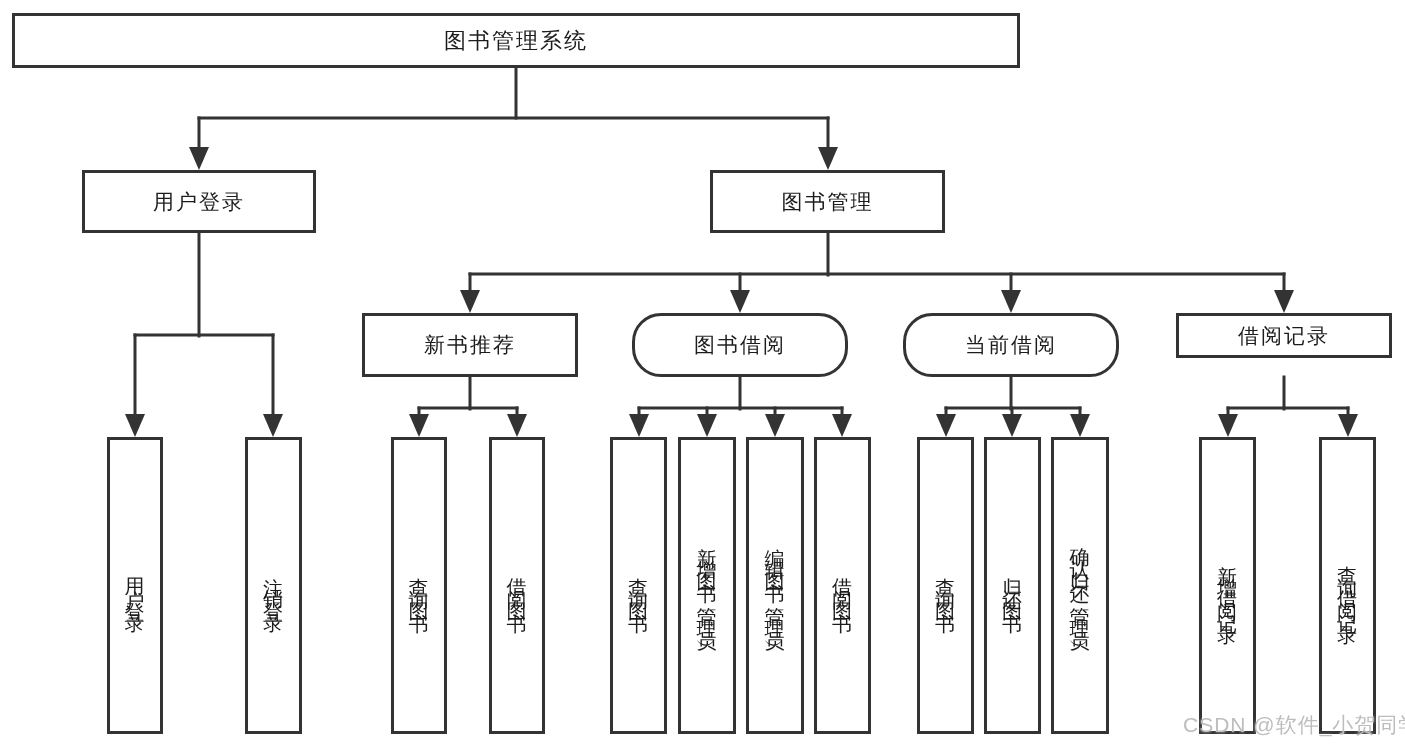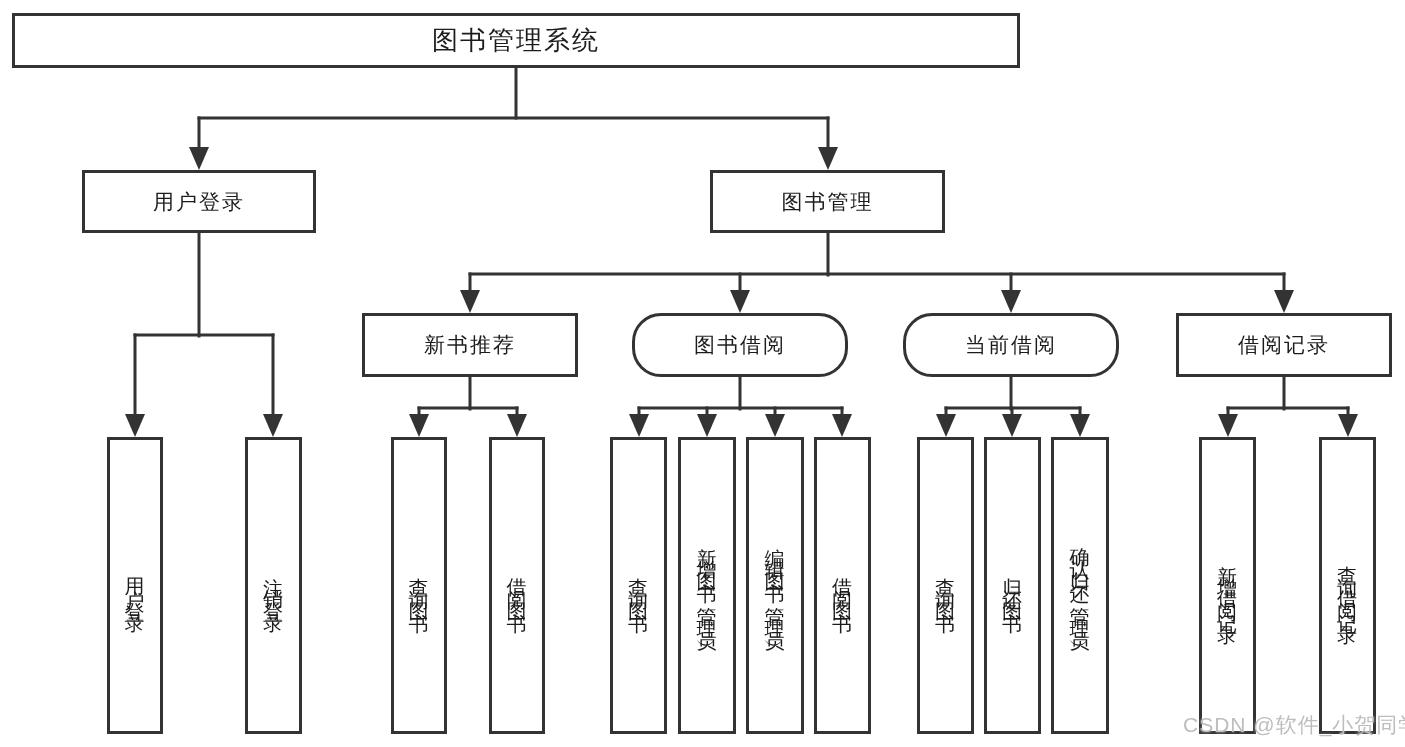--- a/index.html
+++ b/index.html
@@ -8,21 +8,21 @@
     font-family:"Liberation Sans","DejaVu Sans",sans-serif; color:#1c1c1c;
     overflow:hidden;
   }
   svg.edges { position:absolute; left:0; top:0; }
   .box {
     position:absolute; background:#ffffff; border:3px solid #333333;
     box-sizing:border-box; display:flex; align-items:center; justify-content:center;
     text-align:center;
   }
   .hbox { font-size:21px; letter-spacing:2px; }
-  .title-box { font-size:26px; }
+  .title-box { font-size:22px; }
   .vbox {
     writing-mode:vertical-rl; text-orientation:mixed;
     font-size:20px; letter-spacing:12px; line-height:1;
   }
   .watermark {
     position:absolute; left:1183px; top:711px; font-size:21px;
     color:#bdbdbd; letter-spacing:1px; z-index:10; white-space:nowrap;
     text-shadow:0 0 3px rgba(255,255,255,0.85);
   }
 </style>
@@ -120,21 +120,21 @@
 
   <div class="box hbox" style="left:710px; top:170px; width:235px; height:63px;">
     <span>图书管理</span>
   </div>
   <div class="box hbox" style="left:632px; top:313px; width:216px; height:64px;border-radius:29px;">
     <span>图书借阅</span>
   </div>
   <div class="box hbox" style="left:903px; top:313px; width:216px; height:64px;border-radius:29px;">
     <span>当前借阅</span>
   </div>
-  <div class="box hbox" style="left:1176px; top:313px; width:216px; height:64px;">
+  <div class="box hbox" style="left:1176px; top:313px; width:216px; height:45px;">
     <span>借阅记录</span>
   </div>
 
   <div class="box vbox" style="left:107px; top:437px; width:56px; height:297px;">
     <span>用户登录</span>
   </div>
   <div class="box vbox" style="left:245px; top:437px; width:57px; height:297px;">
     <span>注销登录</span>
   </div>
 

